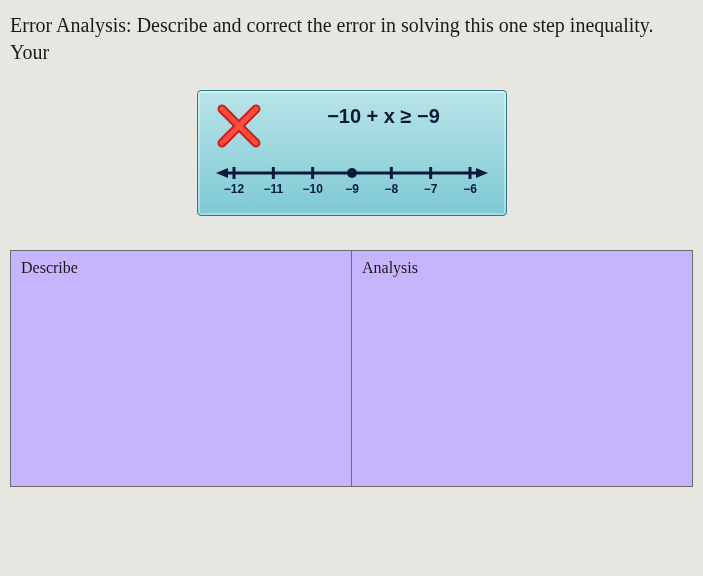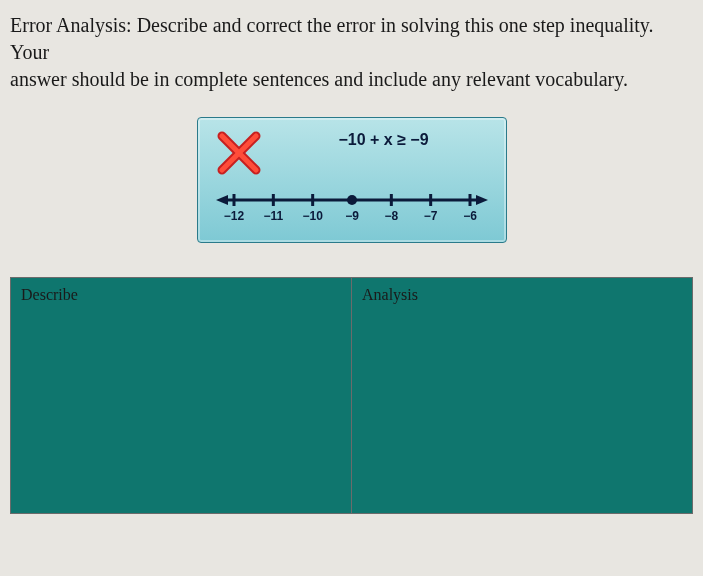--- a/index.html
+++ b/index.html
@@ -36,52 +36,51 @@
     width: 46px;
     height: 46px;
     flex: 0 0 46px;
     margin-top: 2px;
   }
   .equations {
     flex: 1;
     text-align: center;
     font-weight: bold;
     color: #0b1a3a;
-    font-size: 16px;
+    font-size: 20px;
     line-height: 1.5;
     font-family: Arial, sans-serif;
   }
   .equations div { white-space: nowrap; }
   .num-line-wrap {
     margin-top: 8px;
     display:flex;
     justify-content:flex-start;
     text-decoration:underline;
   }
   .answer-table {
     width: 100%;
     border-collapse: collapse;
     table-layout: fixed;
-    background: #0f766e;
+    background: #c4b5fd;
   }
   .answer-table td {
     border: 1px solid #6b6b6b;
     height: 236px;
     vertical-align: top;
     padding: 8px 10px;
     font-size: 16px;
     font-family: Georgia, serif;
   }
 </style>
 </head>
 <body>
 
 <div class="prompt">
   <span>Error Analysis: Describe and correct the error in solving this one step inequality. Your</span><br>
-  <span>answer should be in complete sentences and include any relevant vocabulary.</span>
 </div>
 
 <div class="problem-card">
   <div class="card-top">
     <span class="x-icon">
       <svg viewBox="0 0 46 46">
         <path d="M6 6 L40 40" stroke="#c62020" stroke-width="9" stroke-linecap="round"></path>
         <path d="M40 6 L6 40" stroke="#c62020" stroke-width="9" stroke-linecap="round"></path>
         <path d="M6 6 L40 40" stroke="#ff4d3a" stroke-width="5" stroke-linecap="round"></path>
         <path d="M40 6 L6 40" stroke="#ff4d3a" stroke-width="5" stroke-linecap="round"></path>

